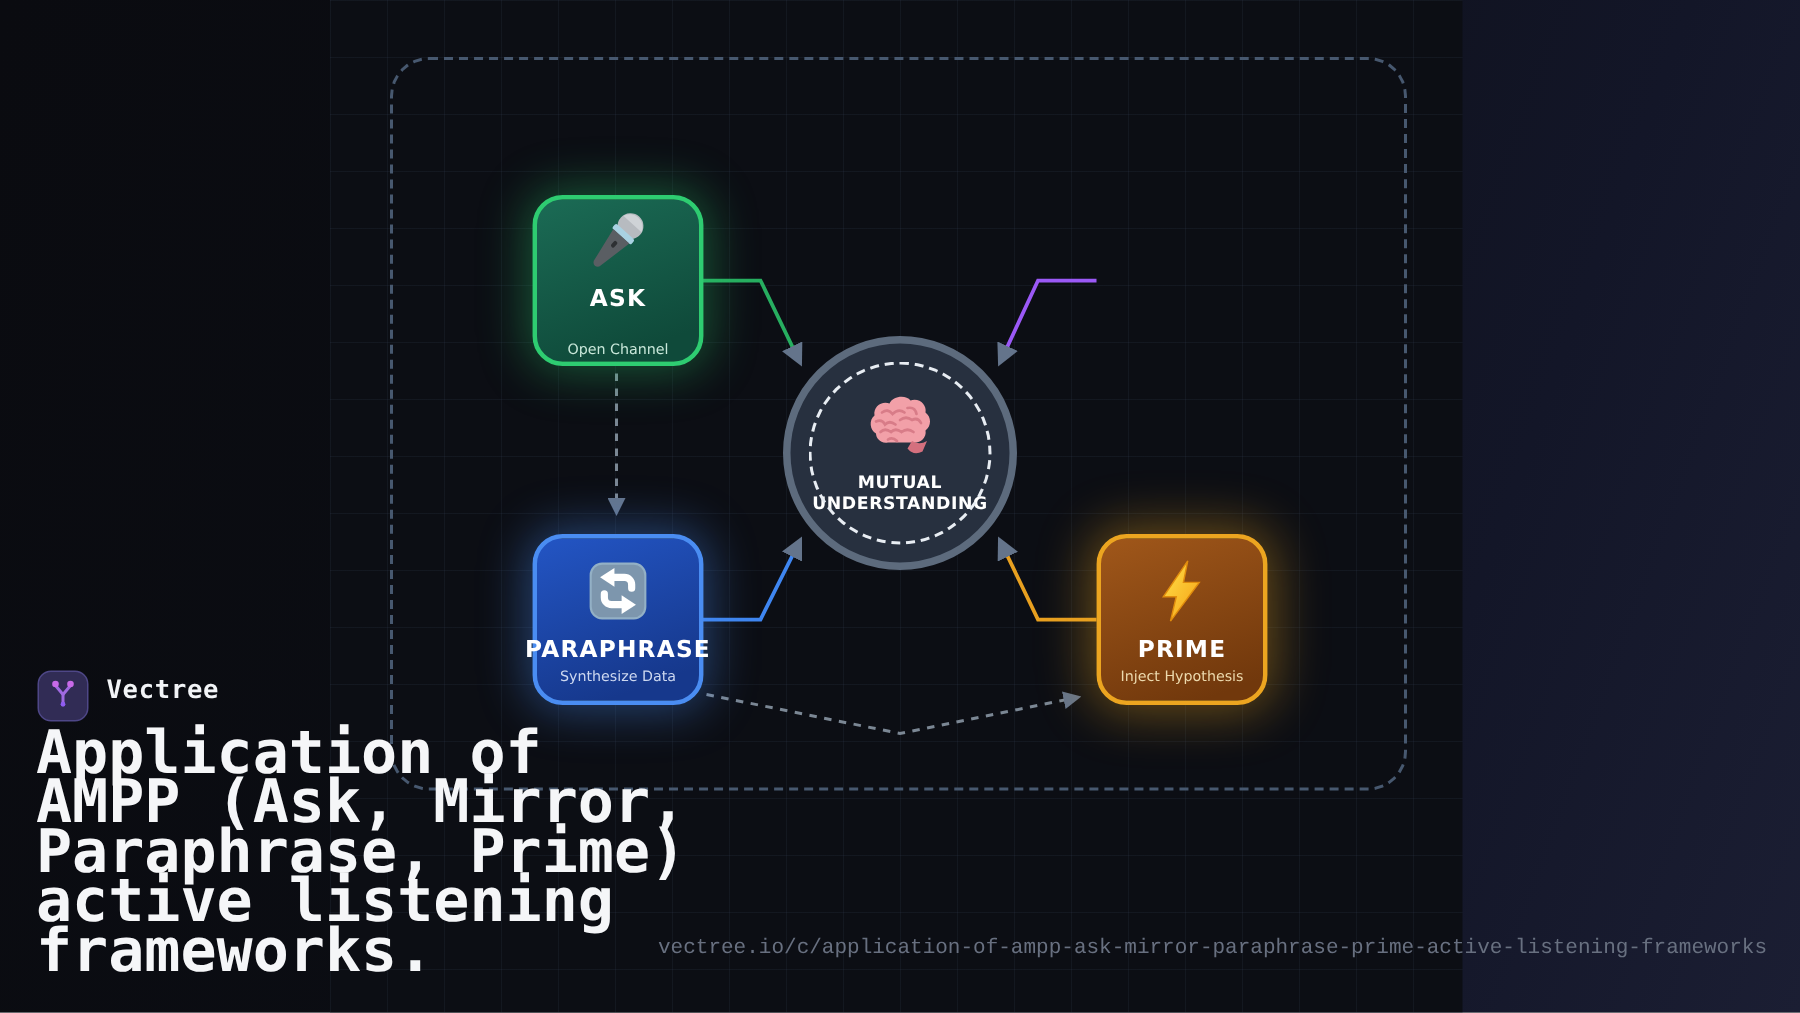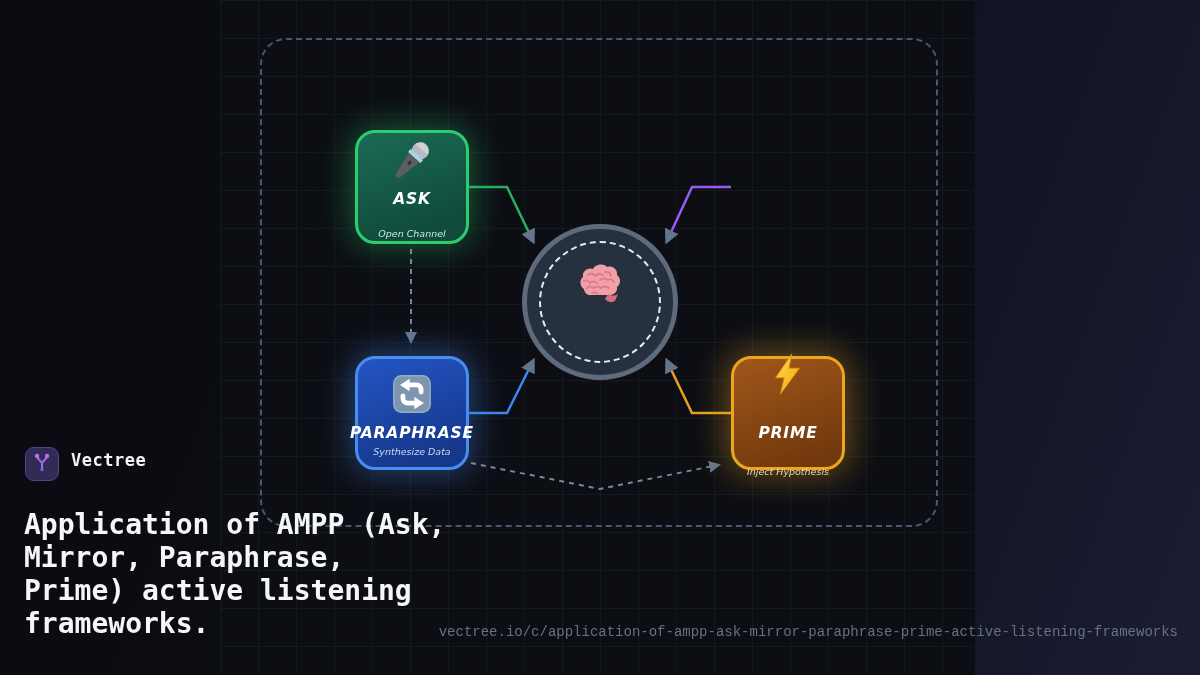--- a/index.html
+++ b/index.html
@@ -33,21 +33,20 @@
     font-size:11px; letter-spacing:1.8px; color:#7e8896;
   }
 
   svg.connectors { position:absolute; left:0; top:0; width:755px; height:675px; }
 
   
   .node {
     position:absolute; width:114px; height:114px; border-radius:20px;
     display:flex; flex-direction:column; align-items:center; justify-content:center;
     padding-top:2px;
-    font-style:italic;
   }
   .node .nlabel { font-size:15.5px; font-weight:bold; color:#ffffff; letter-spacing:0.8px; margin-top:3px; }
   .node .nsub   { font-size:9.5px; margin-top:4px; }
 
   .node-ask { left:135px; top:130px; border:3px solid #2ecc71;
     background:linear-gradient(160deg,#1b6b55 0%,#0f4a3a 85%);
     box-shadow:0 0 32px 4px rgba(46,204,113,0.38); }
   .node-ask .nsub { color:#c9e8da;margin-top:20px; }
 
   .node-mirror { left:511px; top:130px; border:3px solid #a855f7;
@@ -55,21 +54,21 @@
     box-shadow:0 0 32px 4px rgba(168,85,247,0.42); }
   .node-mirror .nsub { color:#ddd0f5; }
 
   .node-paraphrase { left:135px; top:356px; border:3px solid #4a8df2;
     background:linear-gradient(160deg,#2355c4 0%,#16388c 85%);
     box-shadow:0 0 32px 4px rgba(74,141,242,0.42); }
   .node-paraphrase .nsub { color:#cdd8f0; }
 
   .node-prime { left:511px; top:356px; border:3px solid #eca520;
     background:linear-gradient(160deg,#a0571a 0%,#71380c 90%);
-    box-shadow:0 0 34px 5px rgba(236,165,32,0.42);gap:20px; }
+    box-shadow:0 0 34px 5px rgba(236,165,32,0.42); }
   .node-prime .nsub { color:#ecd9ad;text-align:right; }
 
   
   .hub {
     position:absolute; left:302px; top:224px; width:156px; height:156px;
     border-radius:50%; background:#27303f; border:5px solid #5d6b7d;
     display:flex; flex-direction:column; align-items:center;
   }
   .hub-ring {
     position:absolute; left:12px; top:12px; right:12px; bottom:12px;
@@ -86,23 +85,23 @@
     position:absolute; left:25px; top:447px; width:34px; height:34px;
     border-radius:9px; background:#312c55; border:1.5px solid #4e4787;
     display:flex; align-items:center; justify-content:center;
   }
   .brand-name {
     position:absolute; left:71px; top:450px;
     font-family:"DejaVu Sans Mono","Liberation Mono",monospace;
     font-weight:bold; font-size:17px; color:#f2f4f7; letter-spacing:0.5px;
   }
   .headline {
-    position:absolute; left:24px; top:508px; width:438px;
+    position:absolute; left:24px; top:486px; width:438px;
     font-family:"DejaVu Sans Mono","Liberation Mono",monospace;
-    font-weight:bold; font-size:28px; line-height:33px; color:#f5f6f8;
+    font-weight:bold; font-size:40px; line-height:33px; color:#f5f6f8;
   }
   .url {
     position:absolute; right:22px; top:624px;
     font-family:Liberation Mono, monospace;
     font-size:14px; color:#687080;
   }
 </style>
 </head>
 <body>
 
@@ -182,20 +181,24 @@
           <g fill="none" stroke="#d87c88" stroke-width="1.8" stroke-linecap="round">
             <path d="M13 14 q4 -3 7 1 q4 -4 8 -1"></path>
             <path d="M30 11 q5 -1 6 4"></path>
             <path d="M9 20 q4 -2 6 2 q3 -3 7 0"></path>
             <path d="M25 19 q4 -3 8 0 q4 -2 6 2"></path>
             <path d="M12 27 q3 -3 7 0 q3 -3 7 0 q4 -3 8 0"></path>
             <path d="M17 32 q3 -2 6 1"></path>
           </g>
         </svg>
       </span>
+      <div class="hub-label">
+        <div>MUTUAL</div>
+        <div>UNDERSTANDING</div>
+      </div>
     </div>
   </div>
 
   <div class="brand-logo">
     <span>
       <svg width="24" height="24" viewBox="0 0 24 24">
         <g stroke="#a06ae0" stroke-width="2" stroke-linecap="round" fill="none">
           <path d="M12 19 L12 13 L7 7"></path>
           <path d="M12 13 L17 7"></path>
         </g>

